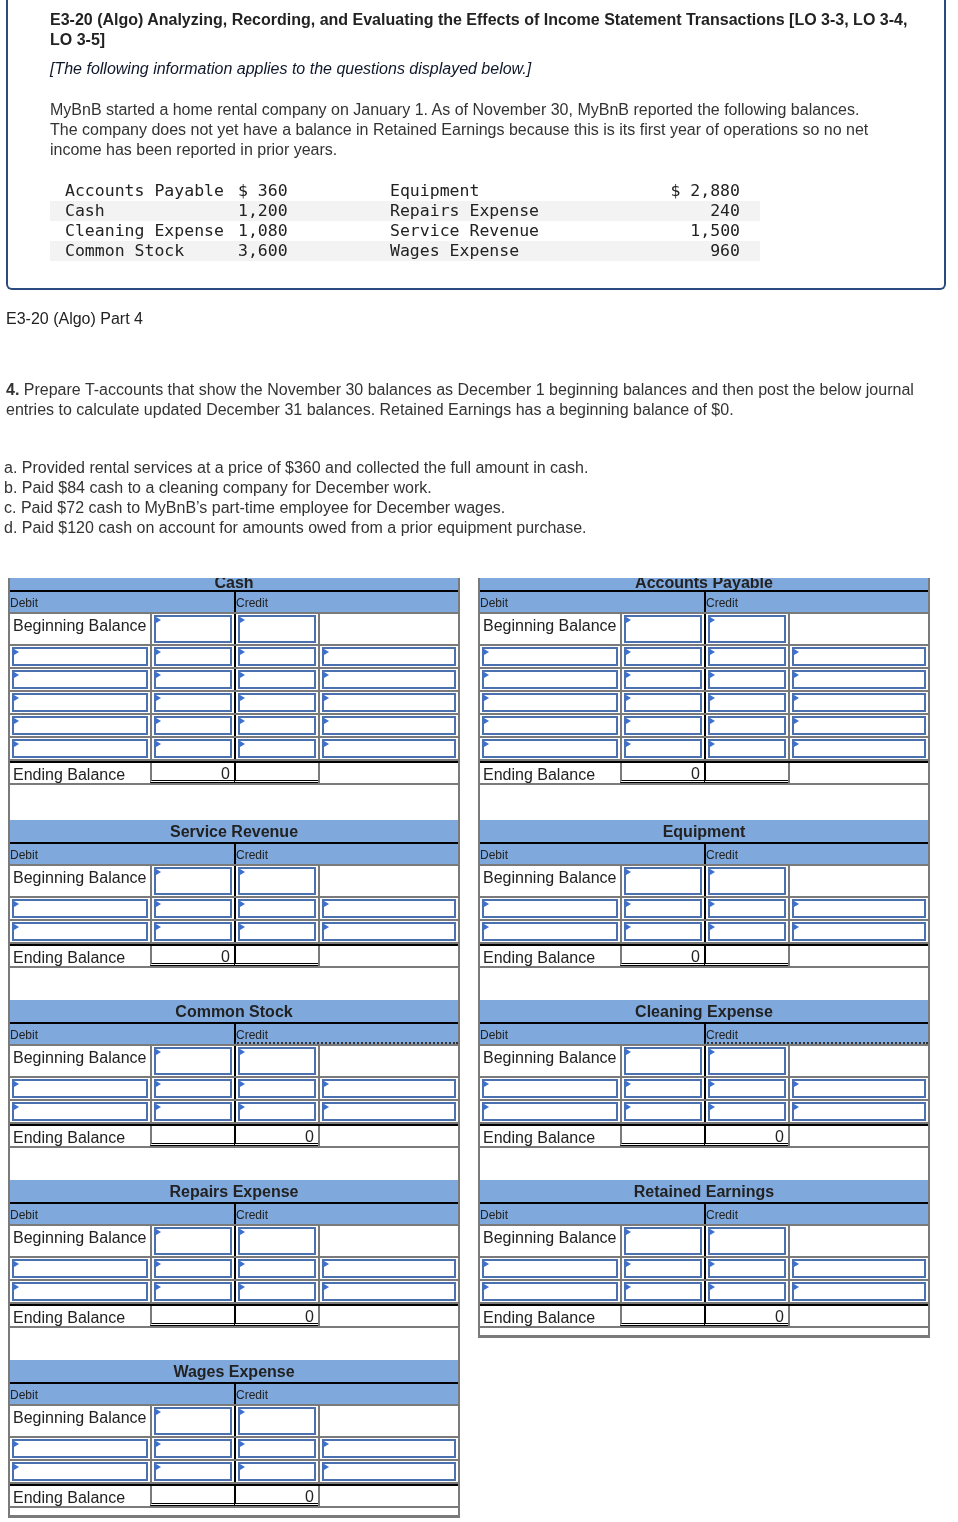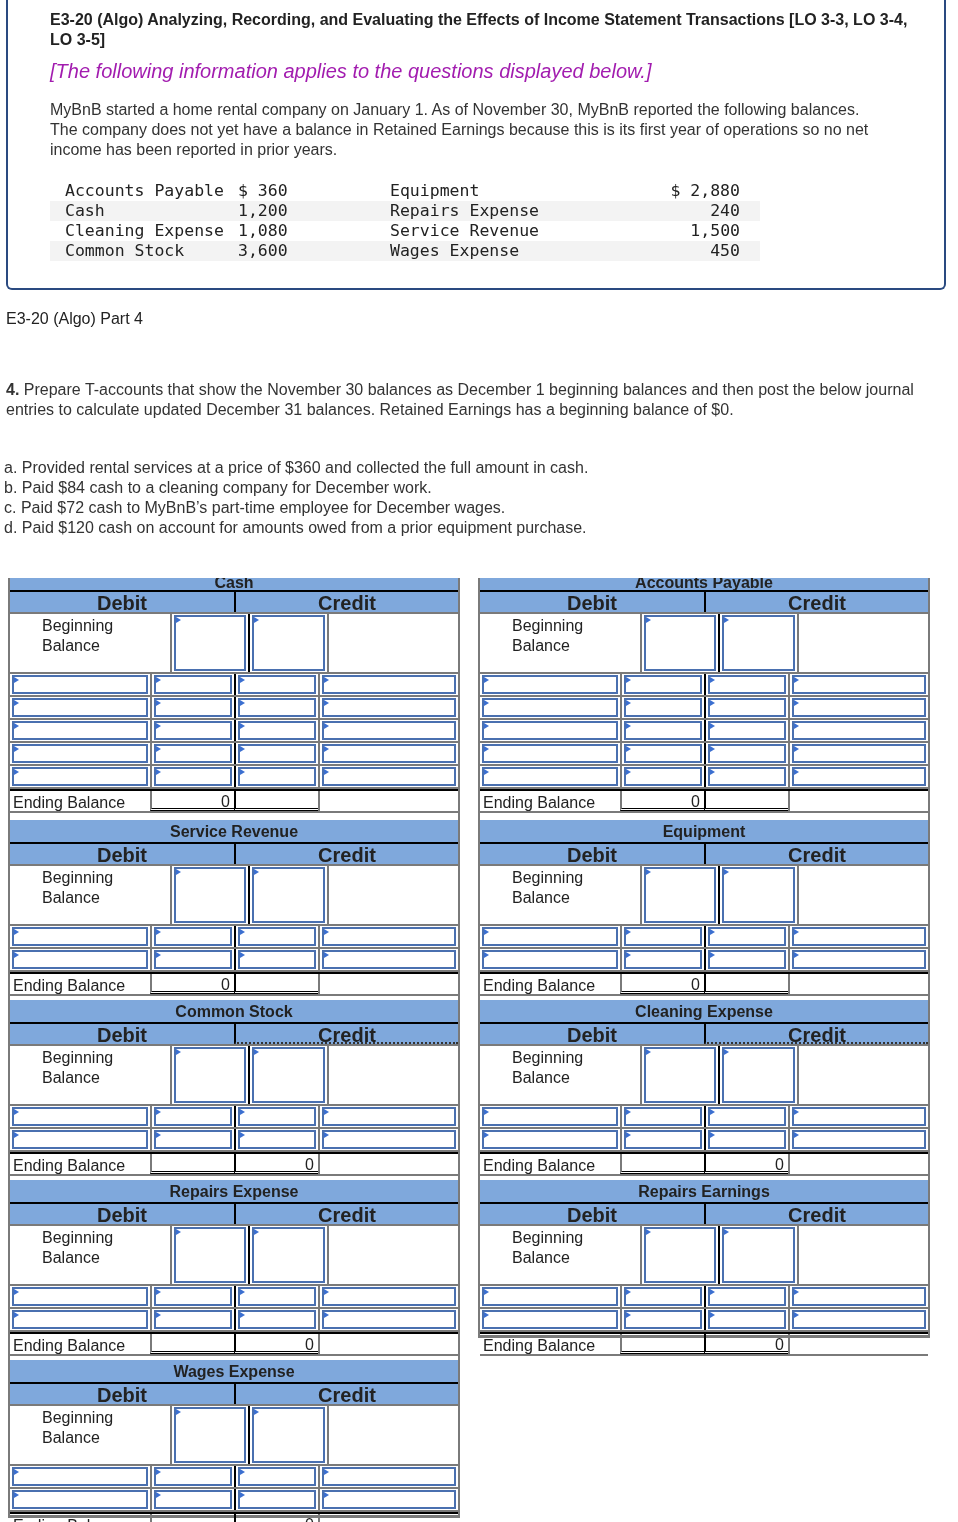--- a/index.html
+++ b/index.html
@@ -1,50 +1,50 @@
 <!DOCTYPE html>
 <html><head>
 <meta charset="utf-8">
 <style>
   * { box-sizing: border-box; }
   body { margin:0; width:958px; height:1522px; background:#fff; font-family:"Liberation Sans", sans-serif; color:#222; position:relative; overflow:hidden; }
   .info-box { position:absolute; left:6px; top:-4px; width:940px; height:294px; border:2px solid #2a4a80; border-top:none; border-radius:0 0 6px 6px; }
   .title { position:absolute; left:50px; top:10px; width:870px; font-weight:bold; font-size:16px; line-height:20px; color:#222; }
-  .note { position:absolute; left:50px; top:60px; font-style:italic; font-size:20px; color:#a21caf; }
+  .note { position:absolute; left:50px; top:60px; font-style:italic; font-size:16px; color:#0f172a; }
   .intro { position:absolute; left:50px; top:100px; width:840px; font-size:16px; line-height:20px; color:#333; }
   .bal-table { position:absolute; left:50px; top:181px; border-collapse:collapse; font-family:"DejaVu Sans Mono", monospace; font-size:16.5px; }
   .bal-table td { padding:0 0; height:20px; line-height:20px; white-space:pre; }
   .bal-table tr:nth-child(even) td { background:#f3f3f3; }
   .bal-table td.n1 { width:188px; padding-left:15px; }
   .bal-table td.v1 { width:116px; }
   .bal-table td.n2 { width:240px; padding-left:36px; }
   .bal-table td.v2 { width:166px; text-align:right; padding-right:20px; }
   .part-title { position:absolute; left:6px; top:310px; font-weight:normal; font-size:16px; }
   .question { position:absolute; left:6px; top:380px; width:930px; font-size:16px; line-height:20px; color:#333; }
   .entries { position:absolute; left:4px; top:458px; font-size:16px; line-height:20px; color:#333; list-style:none; margin:0; padding:0; }
 
   .grid-col { position:absolute; top:578px; width:452px; border-left:2px solid #7a7a7a; border-right:2px solid #7a7a7a; }
   .grid-col.left { left:8px; height:940px; border-bottom:3px solid #7a7a7a; }
   .grid-col.right { left:478px; height:760px; border-bottom:3px solid #7a7a7a; }
 
   .tacct { position:absolute; left:0; width:448px; }
   .t-title { height:24px; background:#7fa8dc; text-align:center; font-weight:bold; font-size:16px; line-height:24px; color:#222; border-bottom:2px solid #000; overflow:hidden; }
   .t-title.clip { height:14px; line-height:10px; }
   .t-head { display:flex; height:22px; background:#7fa8dc; border-bottom:2px solid #7a7a7a; }
-  .t-head div { width:50%; text-align:center; font-weight:bold; font-size:20px; line-height:22px; }
+  .t-head div { width:50%; text-align:left; font-weight:normal; font-size:12px; line-height:22px; }
   .t-head div.cr { border-left:2px solid #000; }
   .t-head div.cr.dotted { border-bottom:2px dotted #333; }
   .t-row { display:flex; border-bottom:2px solid #7a7a7a; }
   .t-row .c { position:relative; height:100%; }
   .c1 { width:140px; } .c2 { width:84px; } .c3 { width:84px; border-left:2px solid #000; } .c4 { width:140px; }
   .lbl { font-size:16px; line-height:20px; padding:2px 3px; color:#222; }
   .inp { position:absolute; inset:1px 2px; border:2px solid #4a70b0; background:#fff; }
   .inp::before { content:""; position:absolute; left:0; top:0; border-left:5px solid #3b6fd0; border-top:3px solid transparent; border-bottom:3px solid transparent; }
   .gapcell { border-left:2px solid #7a7a7a; }
-  .r-beg { height:60px;padding-left:29px; } .r-mid { height:23px; }
+  .r-beg { height:32px; } .r-mid { height:23px; }
   .r-end { height:24px; border-top:2px solid #000; border-bottom:2px solid #7a7a7a; }
   .r-end .c2, .r-end .c3 { border-bottom:3px double #000; }
   .r-end .num { text-align:right; padding-right:4px; font-size:16px; line-height:22px; }
   .r-end .c2 { border-left:2px solid #7a7a7a; }
   .r-end .c4 { border-left:2px solid #7a7a7a; }
 </style>
 </head>
 <body>
 
 <div class="info-box"></div>
@@ -69,21 +69,21 @@
   <tr>
         <td class="n1">Cleaning Expense</td>
         <td class="v1">1,080</td>
         <td class="n2">Service Revenue</td>
         <td class="v2">1,500</td>
       </tr>
   <tr>
         <td class="n1">Common Stock</td>
         <td class="v1">3,600</td>
         <td class="n2">Wages Expense</td>
-        <td class="v2">450</td>
+        <td class="v2">960</td>
       </tr>
 </tbody>
   </table>
 
 <div class="part-title">E3-20 (Algo) Part 4</div>
 <div class="question"><b>4.</b> <span>Prepare T-accounts that show the November 30 balances as December 1 beginning balances and then post the below journal entries to calculate updated December 31 balances. Retained Earnings has a beginning balance of $0.</span></div>
 
 <ul class="entries">
   <li>a. Provided rental services at a price of $360 and collected the full amount in cash.</li>
   <li>b. Paid $84 cash to a cleaning company for December work.</li>
@@ -558,21 +558,21 @@
       <div class="t-row r-end">
       <div class="c c1">
           <div class="lbl">Ending Balance</div>
         </div>
       <div class="c c2 num"></div>
       <div class="c c3 num">0</div>
       <div class="c c4"></div>
       </div>
     </div>
     <div class="tacct" style="left: 480px; top: 1180px; position: absolute;">
-      <div class="t-title">Repairs Earnings</div>
+      <div class="t-title">Retained Earnings</div>
       <div class="t-head">
         <div>Debit</div>
         <div class="cr">Credit</div>
       </div>
       <div class="t-row r-beg">
       <div class="c c1">
           <div class="lbl">Beginning Balance</div>
         </div>
       <div class="c c2 gapcell">
           <div class="inp"></div>

